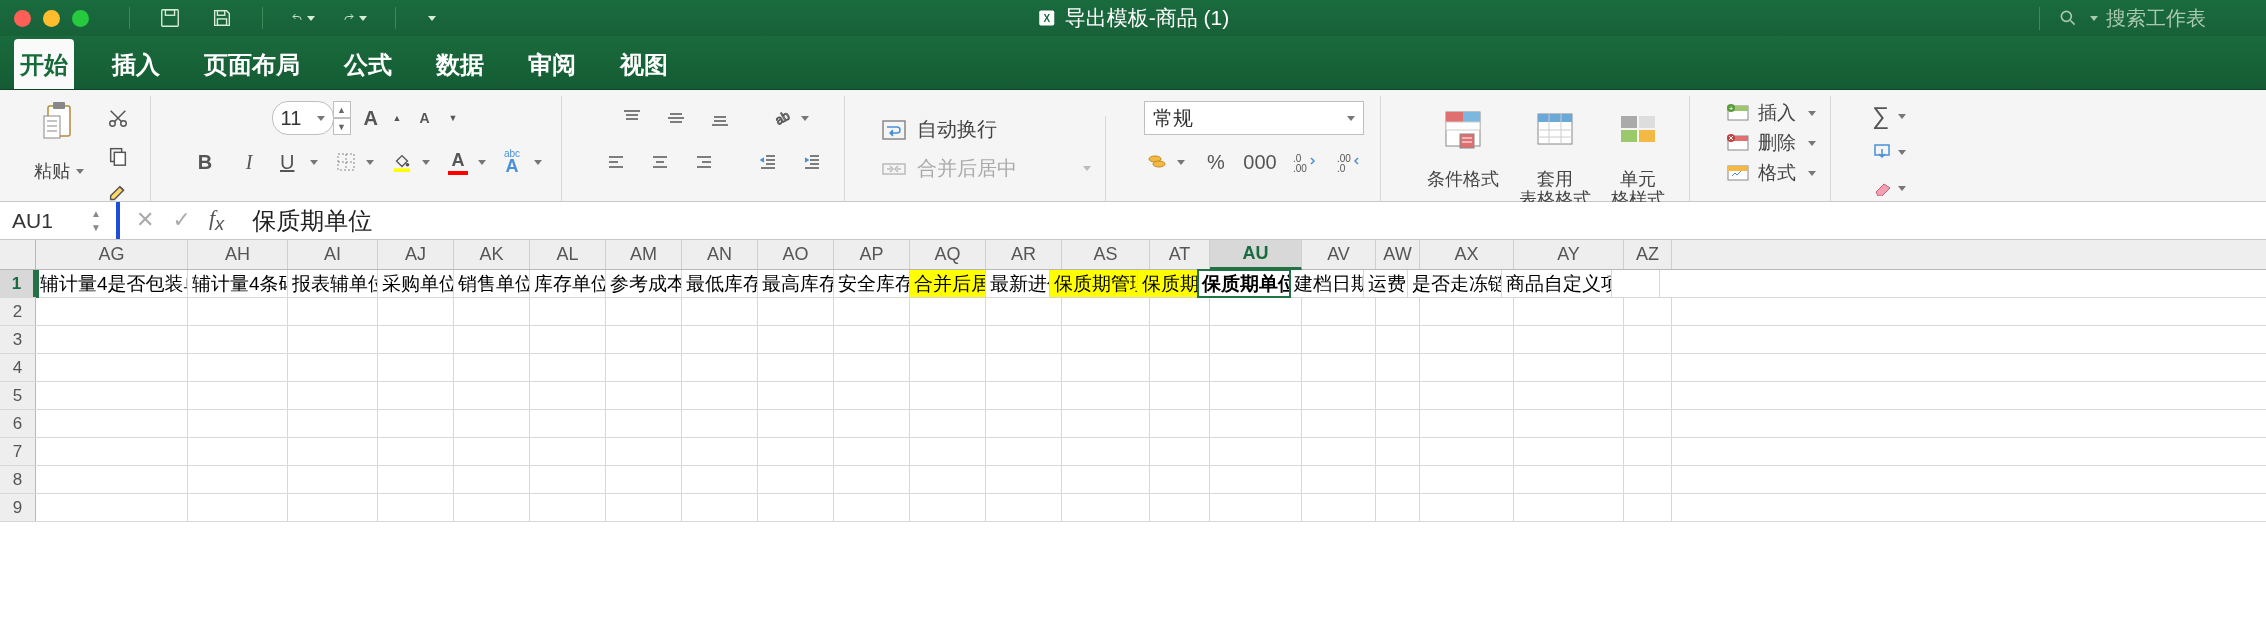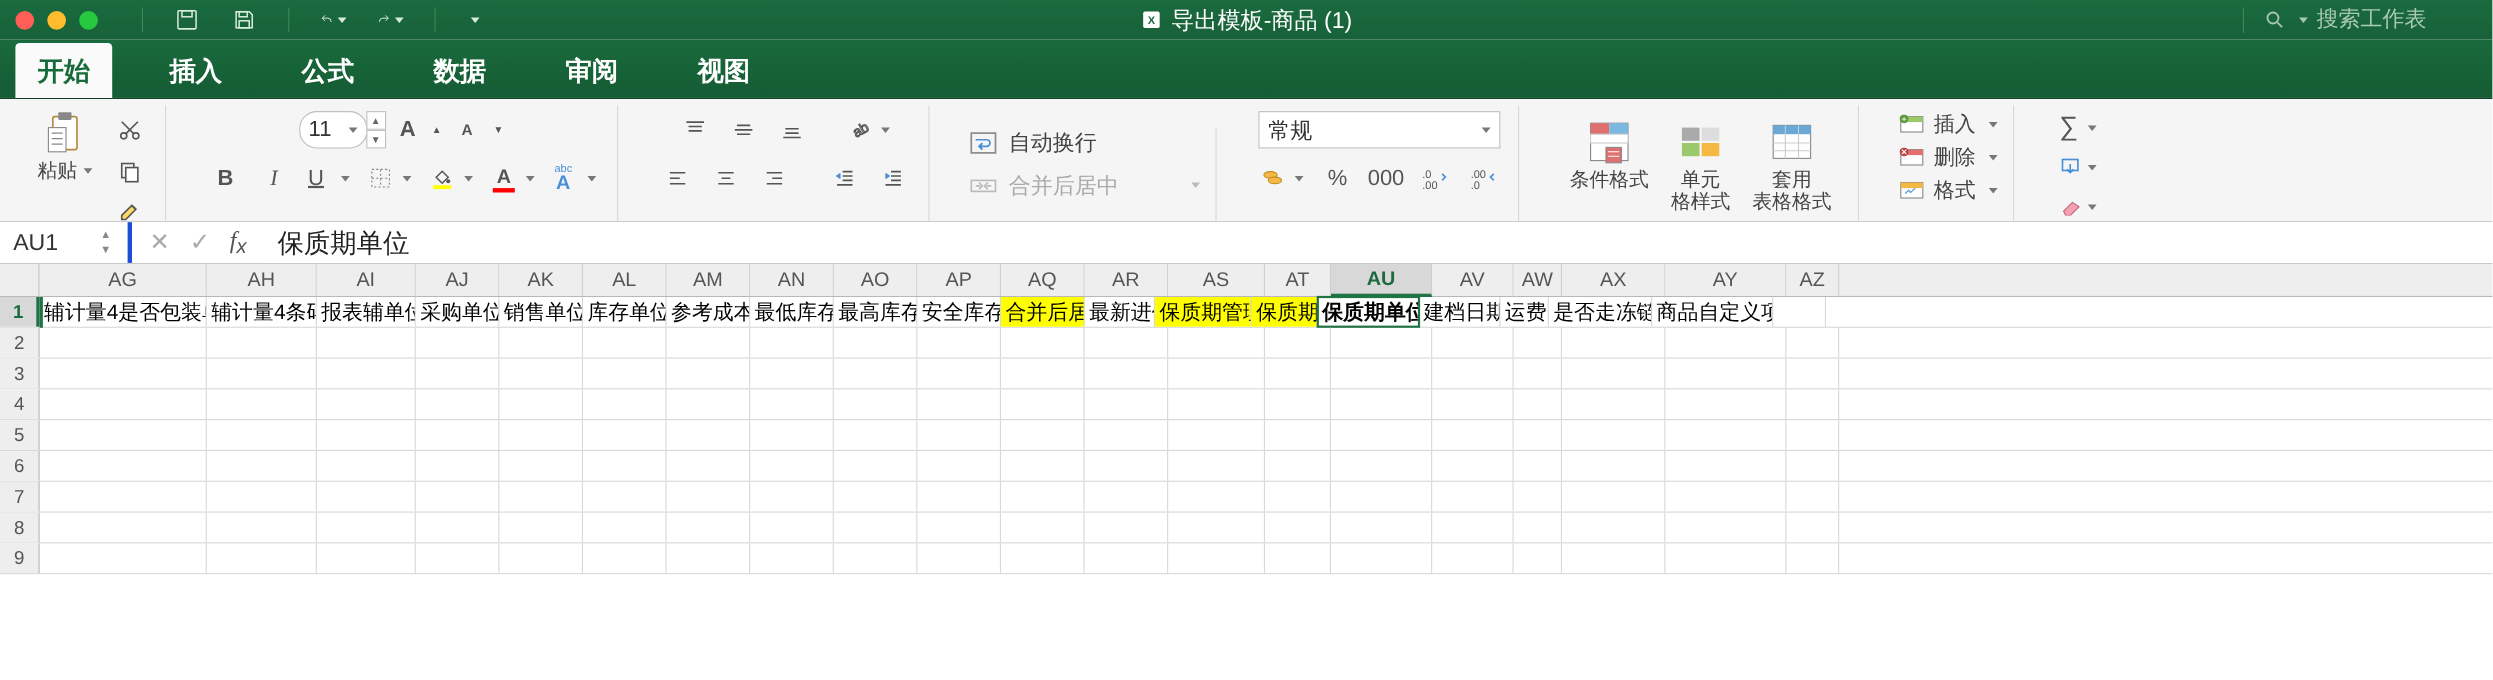--- a/index.html
+++ b/index.html
@@ -14,37 +14,37 @@
   .qat-sep { width:1px; height:22px; background:#3a8a5a; }
   .qat-ico { width:24px; height:24px; display:flex; align-items:center; justify-content:center; }
   .title-center { position:absolute; left:50%; transform:translateX(-50%); display:flex; align-items:center; gap:8px; font-size:21px; color:#fff;}
   .title-center .doc-ico{width:20px;height:20px;}
   .search-wrap { margin-left:auto; margin-right:20px; display:flex; align-items:center; gap:8px; color:#a8c8b0; font-size:20px; border-left:1px solid #3a8a5a; padding-left:18px;}
   .search-wrap input { background:transparent; border:none; color:#fff; font-size:20px; outline:none; width:140px;}
   .search-wrap input::placeholder{color:#a8c8b0;}
 
   
   .tabs-row { height:54px; background:linear-gradient(#196a3c,#155c34); display:flex; align-items:flex-end; padding-left:14px; gap:32px; border-bottom:1px solid #0e4224;}
-  .tab { color:#fff; font-size:24px; font-weight:600; padding:10px 20px 8px; cursor:pointer; }
+  .tab { color:#fff; font-size:24px; font-weight:600; padding:10px 6px 8px; cursor:pointer; }
   .tab.active { background:#fafafa; color:#176b3a; border-radius:4px 4px 0 0;}
 
   
   .ribbon { height:112px; background:#f5f5f5; border-bottom:1px solid #c8c8c8; display:flex; align-items:stretch; padding:6px 0 0 10px; gap:22px;}
   .group { display:flex; flex-direction:column; align-items:center; padding:0 14px; border-right:1px solid #d8d8d8; }
   .group:last-child{border-right:none;}
   .group-row { display:flex; align-items:center; gap:8px; height:44px;}
   .group-row2 { display:flex; align-items:center; gap:8px; height:44px;}
   .rbtn { width:36px; height:32px; display:flex; align-items:center; justify-content:center; border:1px solid transparent; border-radius:3px; cursor:pointer; color:#555;}
   .rbtn.dd { width:48px; justify-content:space-between; padding:0 4px;}
   .caret{width:0;height:0;border-left:4px solid transparent;border-right:4px solid transparent;border-top:5px solid #777;margin-left:4px;}
   .combo { height:34px; border:1px solid #bfbfbf; background:#fff; display:flex; align-items:center; padding:0 8px; font-size:20px; color:#333; cursor:pointer; }
   .combo.font{width:240px;} .combo.size{width:62px;border-radius:16px;} .combo.numfmt{width:220px;}
   .spin { display:flex; flex-direction:column; margin-left:-1px;}
   .spin div{width:18px;height:17px;border:1px solid #bfbfbf;background:#fff;display:flex;align-items:center;justify-content:center;font-size:9px;color:#666;cursor:pointer;}
-  .big-btn { display:flex; flex-direction:column; align-items:center; gap:4px; padding:4px 10px; cursor:pointer; min-width:70px;}
+  .big-btn { display:flex; flex-direction:column; align-items:center; gap:20px; padding:4px 10px; cursor:pointer; min-width:70px;}
   .big-btn .ico{width:42px;height:42px;}
   .big-btn .lbl{font-size:18px;color:#444;text-align:center;line-height:1.1;}
   .wraptxt-row{display:flex;align-items:center;gap:10px;width:210px;font-size:20px;color:#444;}
   .merge-row{display:flex;align-items:center;gap:10px;width:210px;font-size:20px;color:#aaa;}
   .cells-col{display:flex;flex-direction:column;gap:4px;padding-top:4px;}
   .cells-row{display:flex;align-items:center;gap:8px;font-size:19px;color:#444;cursor:pointer;}
   .cells-row .ci{width:24px;height:18px;}
   svg{display:block;}
 
   
@@ -126,20 +126,21 @@
         <line x1="15" y1="15" x2="20" y2="20"></line>
       </svg>
     <span class="caret" style="border-top-color:#a8c8b0;"></span>
     <input placeholder="搜索工作表" style="">
   </div>
 </div>
 
 <div class="tabs-row">
   <div class="tab active">开始</div>
   <div class="tab">插入</div>
+  <div class="tab">页面布局</div>
   <div class="tab">公式</div>
   <div class="tab">数据</div>
   <div class="tab">审阅</div>
   <div class="tab">视图</div>
 </div>
 
 <div class="ribbon">
 
   <div class="group" style="flex-direction:row;align-items:flex-start;gap:6px;">
     <div class="big-btn">
@@ -386,39 +387,39 @@
           <rect x="21" y="4" width="17" height="10" fill="#7ab8e0"></rect>
           <rect x="4" y="14" width="34" height="8" fill="#fff" stroke="#ccc"></rect>
           <rect x="18" y="26" width="14" height="14" fill="#e07070" stroke="#888"></rect>
           <line x1="20" y1="30" x2="30" y2="30" stroke="#fff"></line>
           <line x1="20" y1="34" x2="30" y2="34" stroke="#fff"></line>
         </svg>
       <span class="lbl">条件格式</span>
     </div>
     <div class="big-btn">
       <svg class="ico" viewBox="0 0 42 42">
-          <rect x="4" y="8" width="16" height="12" fill="#aaa"></rect>
-          <rect x="22" y="8" width="16" height="12" fill="#ddd"></rect>
-          <rect x="4" y="22" width="16" height="12" fill="#9ac86a"></rect>
-          <rect x="22" y="22" width="16" height="12" fill="#f4b942"></rect>
-        </svg>
-      <span class="lbl" style="white-space:pre;">单元
-格样式</span>
-    </div>
-    <div class="big-btn">
-      <svg class="ico" viewBox="0 0 42 42">
           <rect x="4" y="6" width="34" height="30" fill="#fff" stroke="#888"></rect>
           <rect x="4" y="6" width="34" height="8" fill="#6aa8d8"></rect>
           <line x1="4" y1="22" x2="38" y2="22" stroke="#ccc"></line>
           <line x1="4" y1="29" x2="38" y2="29" stroke="#ccc"></line>
           <line x1="15" y1="6" x2="15" y2="36" stroke="#ccc"></line>
           <line x1="27" y1="6" x2="27" y2="36" stroke="#ccc"></line>
         </svg>
       <span class="lbl" style="white-space:pre;">套用
 表格格式</span>
+    </div>
+    <div class="big-btn">
+      <svg class="ico" viewBox="0 0 42 42">
+          <rect x="4" y="8" width="16" height="12" fill="#aaa"></rect>
+          <rect x="22" y="8" width="16" height="12" fill="#ddd"></rect>
+          <rect x="4" y="22" width="16" height="12" fill="#9ac86a"></rect>
+          <rect x="22" y="22" width="16" height="12" fill="#f4b942"></rect>
+        </svg>
+      <span class="lbl" style="white-space:pre;">单元
+格样式</span>
     </div>
   </div>
 
   <div class="group" style="align-items:flex-start;">
     <div class="cells-col">
       <div class="cells-row">
         <svg class="ci" viewBox="0 0 24 18">
             <rect x="2" y="2" width="20" height="14" fill="#fff" stroke="#888"></rect>
             <rect x="2" y="2" width="20" height="5" fill="#9ac86a"></rect>
             <circle cx="5" cy="4" r="4" fill="#5b9b3a"></circle>

